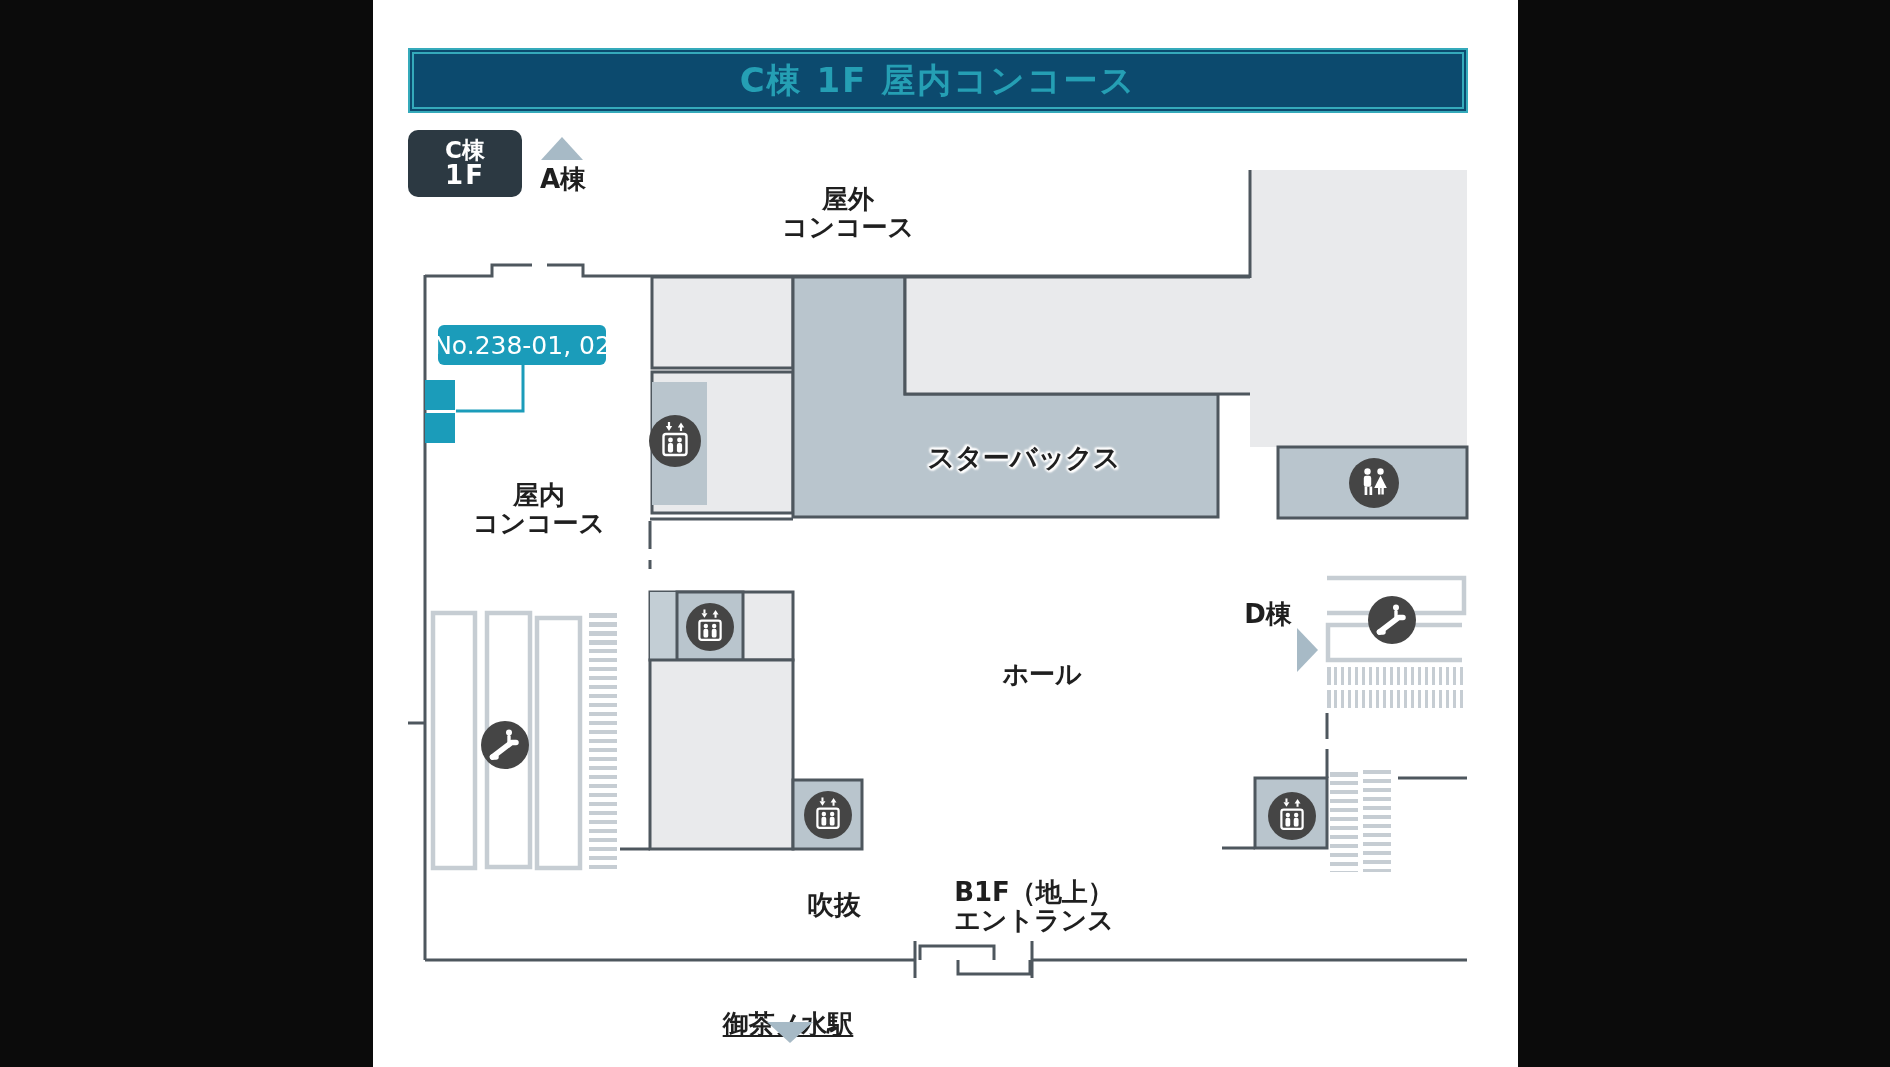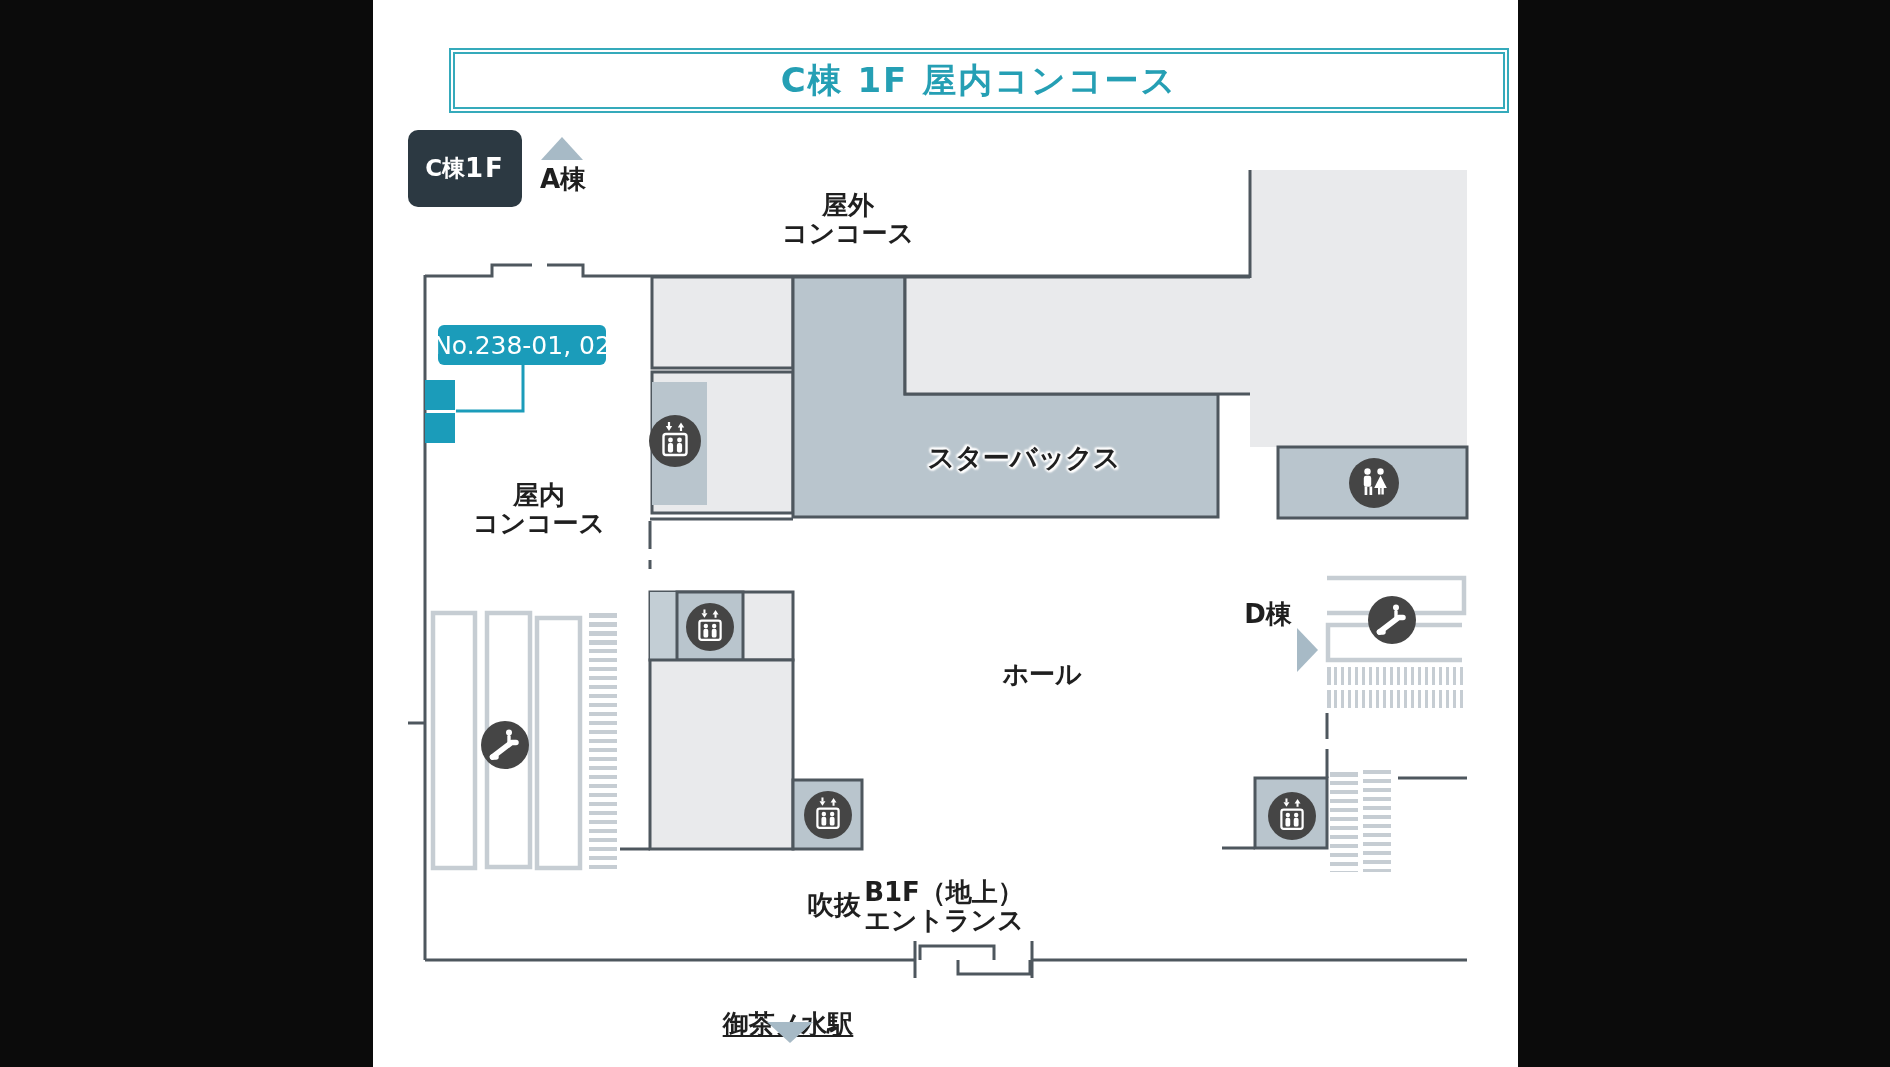--- a/index.html
+++ b/index.html
@@ -6,33 +6,33 @@
   body{
     width:1890px;height:1067px;position:relative;overflow:hidden;
     background:#0b0b0b;
     font-family:"DejaVu Sans","Liberation Sans",sans-serif;
   }
   .surface{position:absolute;left:373px;top:0;width:1145px;height:1067px;background:#ffffff;}
   .abs{position:absolute;}
   
   .banner{
     position:absolute;left:408px;top:48px;width:1060px;height:65px;
-    border:2px solid #35aabb;padding:2px;box-sizing:border-box;background:#ffffff;margin-left:41px;
+    border:2px solid #35aabb;padding:2px;box-sizing:border-box;background:#0c4a6e;
   }
   .banner-inner{
     width:100%;height:100%;border:2px solid #35aabb;box-sizing:border-box;
     display:flex;align-items:center;justify-content:center;
   }
   .banner-title{
     color:#259fb4;font-size:34px;font-weight:700;letter-spacing:2px;white-space:nowrap;
   }
   
   .badge{
-    position:absolute;left:408px;top:130px;width:114px;height:77px;border-radius:10px;
-    background:#2c3942;color:#fff;display:flex;flex-direction:row;align-items:center;justify-content:center;
+    position:absolute;left:408px;top:130px;width:114px;height:67px;border-radius:10px;
+    background:#2c3942;color:#fff;display:flex;flex-direction:column;align-items:center;justify-content:center;
     line-height:1.05;
   }
   .badge .b-building{font-size:23px;font-weight:600;}
   .badge .b-floor{font-size:26px;font-weight:700;letter-spacing:2px;}
   
   .jp-label{
     position:absolute;transform:translate(-50%,-50%);
     font-size:26px;font-weight:600;color:#1f1f1f;text-align:center;line-height:28px;white-space:nowrap;
   }
   .halo{
@@ -125,32 +125,32 @@
 
 <div class="abs tri-up" style="left:541px;top:137px;"></div>
 <div class="jp-label" style="left:563px;top:179px;">A棟</div>
 
 <div class="jp-label" style="left:1268px;top:614px;">D棟</div>
 <div class="abs tri-right" style="left:1297px;top:628px;"></div>
 
 <div class="jp-label" style="left:788px;top:1024px;text-decoration:underline;">御茶ノ水駅</div>
 <div class="abs tri-down" style="left:767px;top:1022px;"></div>
 
-<div class="jp-label" style="left:848px;top:219px;">
+<div class="jp-label" style="left:848px;top:213px;">
   <div>屋外</div>
   <div>コンコース</div>
 </div>
 <div class="jp-label" style="left:539px;top:509px;">
   <div>屋内</div>
   <div>コンコース</div>
 </div>
 <div class="jp-label halo" style="left:1007px;top:458px;font-size:27px;margin-left:17px;">スターバックス</div>
 <div class="jp-label" style="left:1042px;top:674px;">ホール</div>
 <div class="jp-label" style="left:834px;top:905px;font-size:27px;">吹抜</div>
-<div class="jp-label" style="left:944px;top:906px;">
+<div class="jp-label" style="left:1034px;top:906px;">
   <div>B1F（地上）</div>
   <div>エントランス</div>
 </div>
 
 <div class="tag">No.238-01, 02</div>
 
 <svg class="abs" style="left:649px;top:415px;" width="52" height="52" viewBox="0 0 52 52">
   <circle cx="26" cy="26" r="26" fill="#454545"></circle>
   <path d="M20,7 V11" stroke="#fff" stroke-width="2.2"></path>
     <polygon points="16.8,11 23.2,11 20,16" fill="#fff"></polygon>

